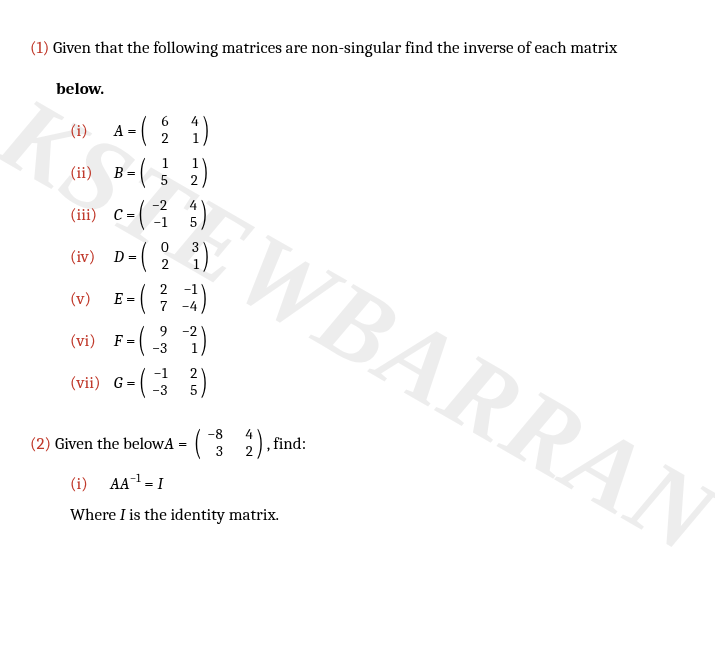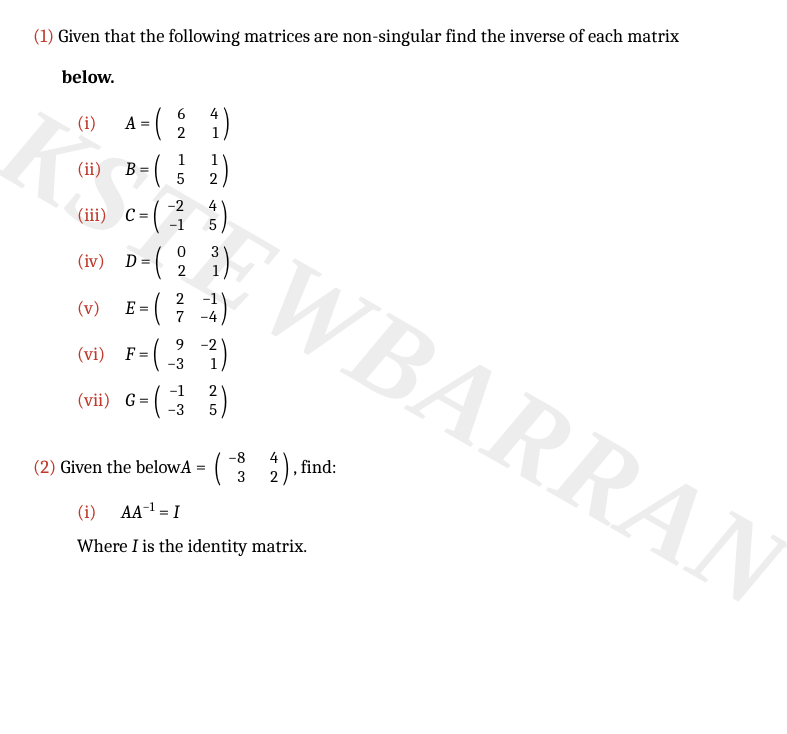--- a/index.html
+++ b/index.html
@@ -27,21 +27,21 @@
     white-space: nowrap;
     font-style: italic;
     letter-spacing: 2px;
     font-family: Georgia, serif;
     pointer-events: none;
     z-index: 0;
   }
   .content { position: relative; z-index: 1; }
   .qnum { color: #c0392b; }
   .romnum { color:#c0392b; }
-  .problem-intro { margin-bottom: 10px; padding-left:0; text-indent:-26px; margin-left:26px;}
+  .problem-intro { margin-bottom: 10px; padding-left:0; text-indent:-26px; margin-left:26px;margin-top:14px;}
   .below { text-indent:0;font-weight:bold;}
   .sub-list { margin-left: 40px; }
   .sub-item { margin: 6px 0; display:flex; align-items:center; }
   .sub-item .romnum { display:inline-block; min-width:40px; }
   .matrix-wrap {
     display: inline-flex;
     align-items: center;
     vertical-align: middle;
   }
   .paren {

